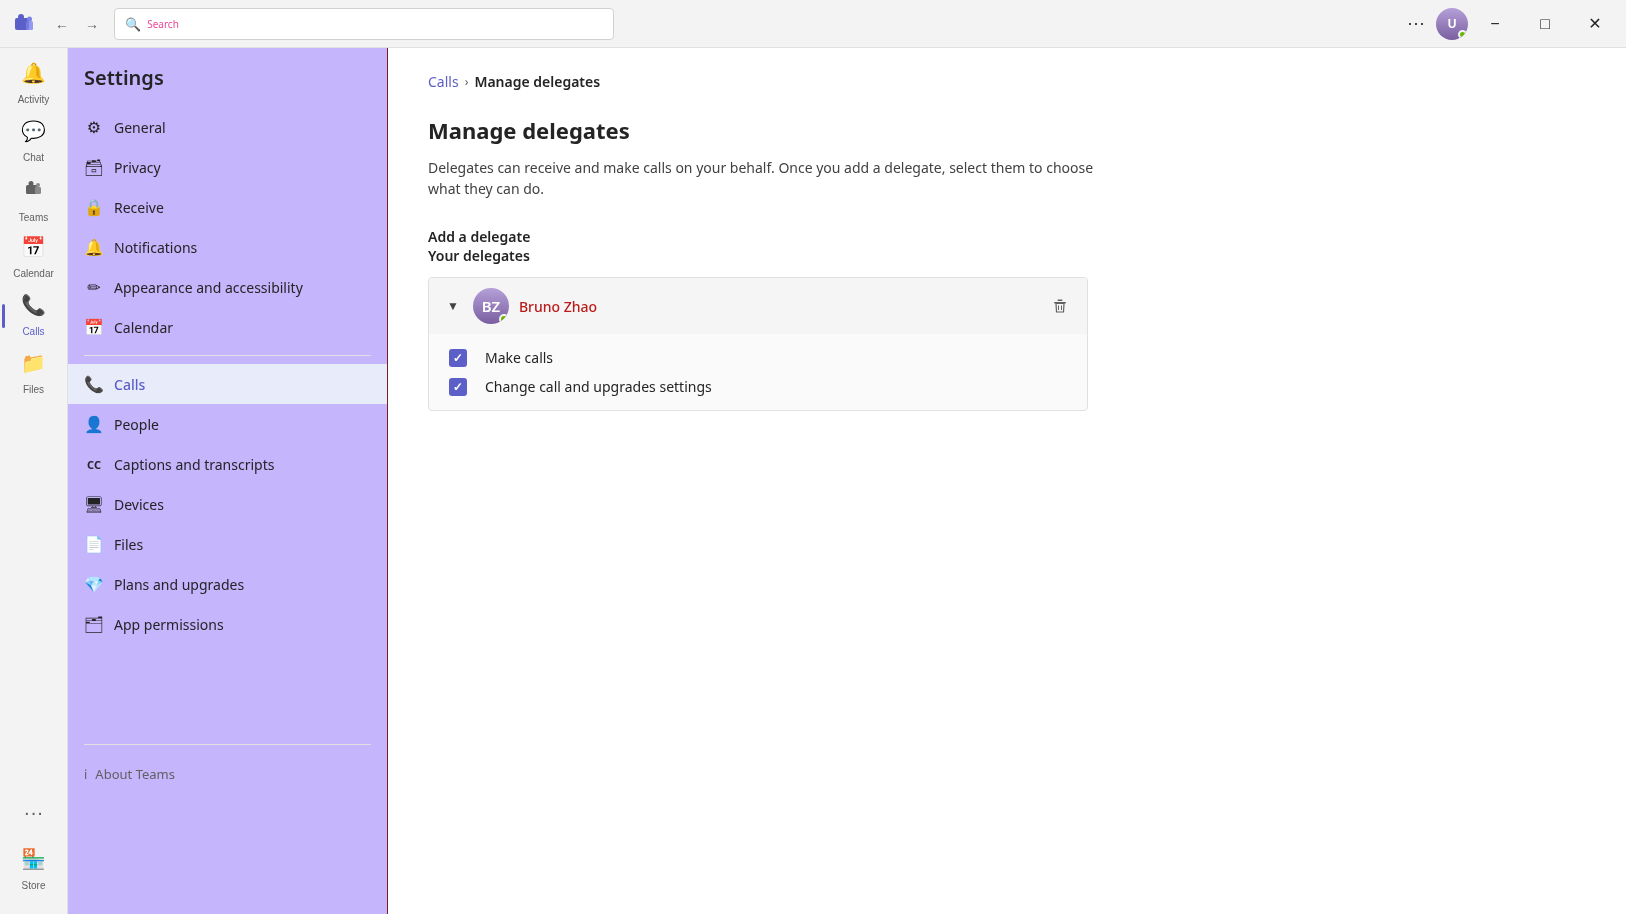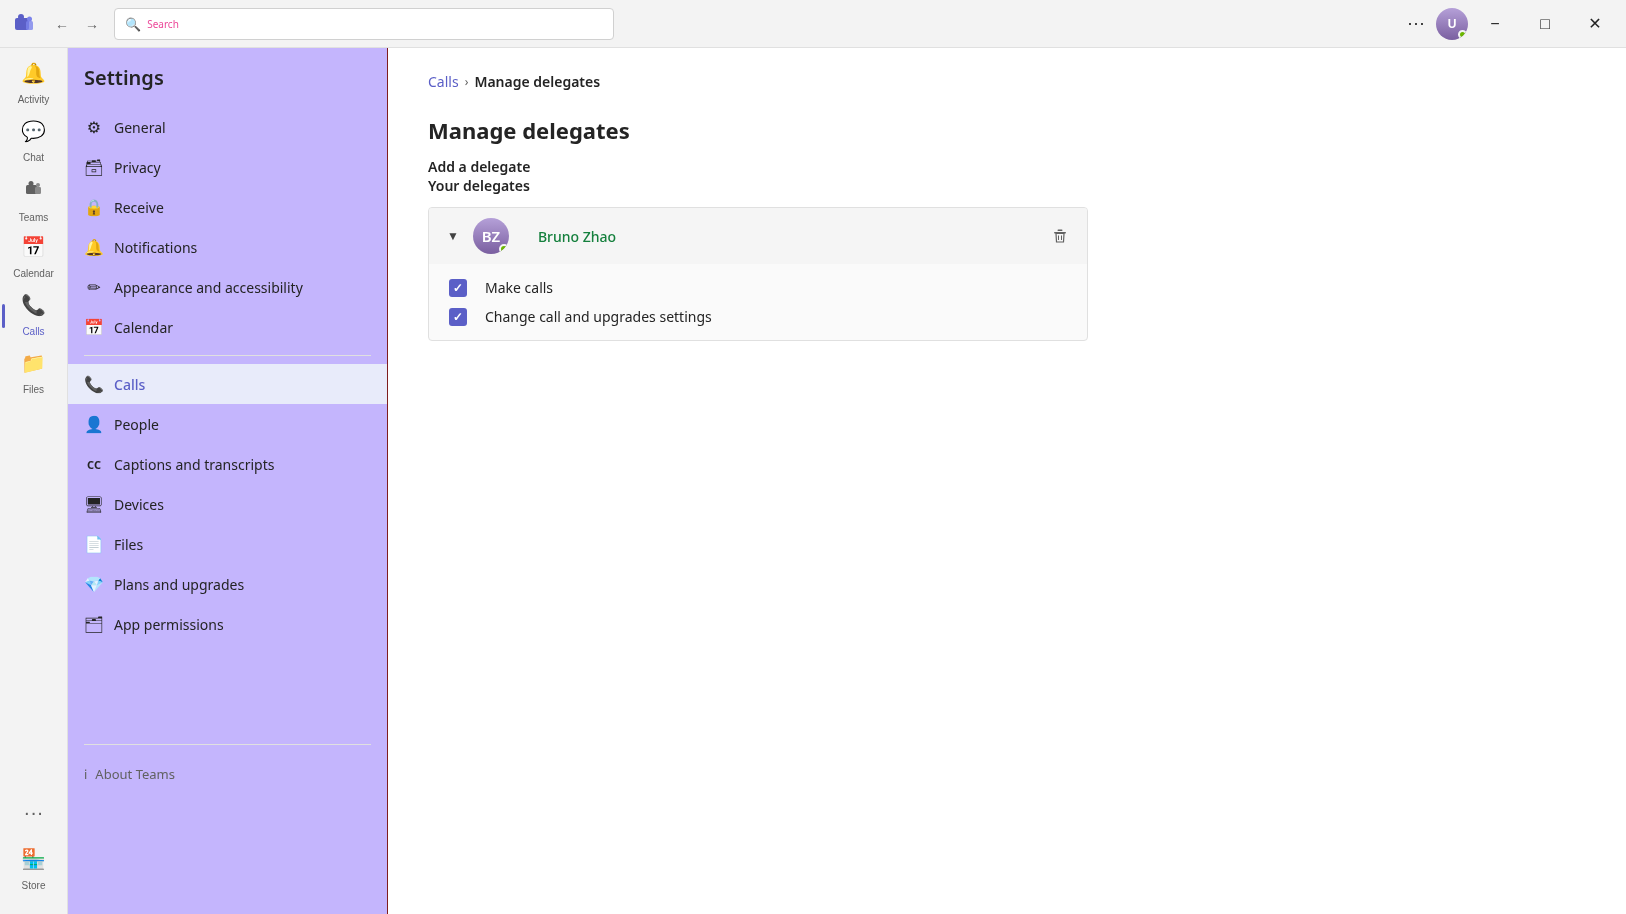--- a/index.html
+++ b/index.html
@@ -330,23 +330,22 @@
       right: 0;
       width: 10px;
       height: 10px;
       border-radius: 50%;
       background: #6bb700;
       border: 2px solid #f5f5f5;
     }
     .delegate-name {
       font-size: 14px;
       font-weight: 500;
-      color: #15803d;
+      color: #b91c1c;
       flex: 1;
-      margin-left: 19px;
     }
     .delete-btn {
       background: none;
       border: none;
       cursor: pointer;
       color: #616161;
       font-size: 16px;
       padding: 4px;
       display: flex;
       align-items: center;
@@ -547,20 +546,21 @@
     <div class="breadcrumb">
       <a class="breadcrumb-link">Calls</a>
       <span class="breadcrumb-sep">›</span>
       <span class="breadcrumb-current">Manage delegates</span>
     </div>
 
     
     <h1 class="page-title">Manage delegates</h1>
 
     
+    <p class="page-description">Delegates can receive and make calls on your behalf. Once you add a delegate, select them to choose what they can do.</p>
 
     
     <div class="section-label">Add a delegate</div>
 
     
     <div class="delegates-section-label">Your delegates</div>
 
     <div class="delegate-card">
       <div class="delegate-header">
         <button class="chevron-btn">▼</button>

